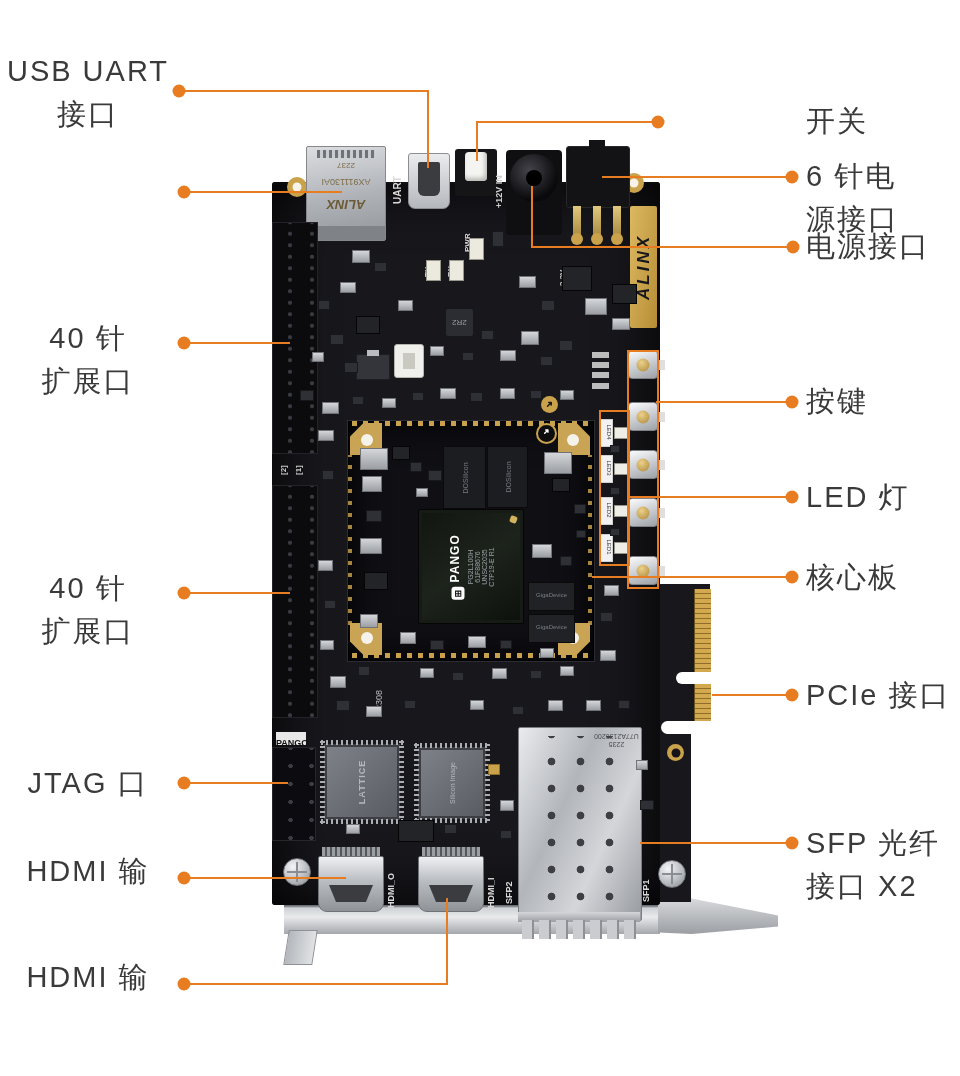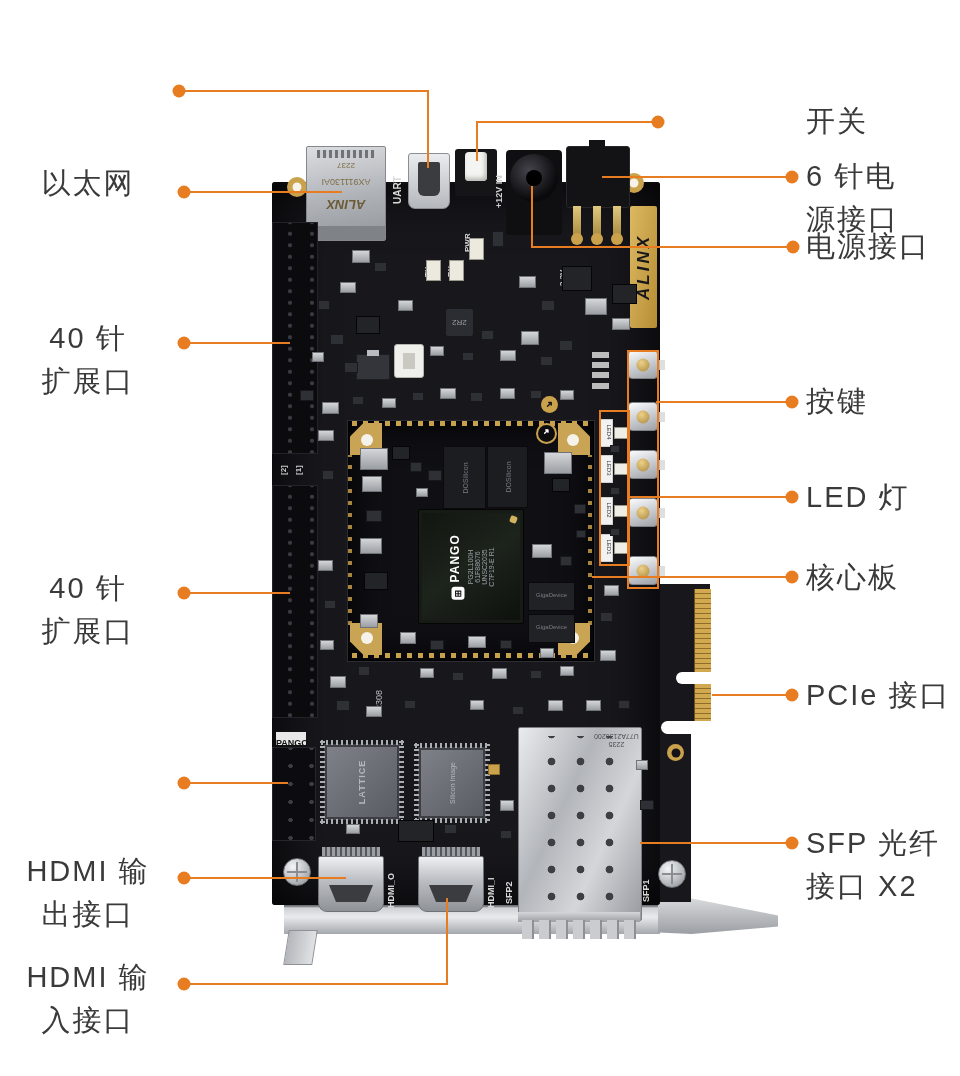--- a/index.html
+++ b/index.html
@@ -269,38 +269,42 @@
       <div>U77A2130200</div>
     </div>
   </div>
   <div class="abs" style="left:518px;top:912px;width:122px;height:10px;background:linear-gradient(#d4d6d9,#9b9ea3);"></div>
   <div class="abs" style="left:522px;top:920px;width:116px;height:19px;background:repeating-linear-gradient(90deg,#caccd0 0 10px,#8d9095 10px 12px,transparent 12px 17px);"></div>
   <div class="silk vup" style="left:641px;top:862px;font-size:9px;height:40px;">SFP1</div>
 
   <div class="obox" style="left: 627px; top: 350px; width: 28px; height: 235px; z-index: 50;"></div>
   <div class="obox" style="left: 599px; top: 410px; width: 27px; height: 152px; z-index: 50;"></div>
 
+  <div class="lbl l" style="top: 50px; z-index: 50;">
+    <div>USB UART</div>
+    <div>接口</div>
+  </div>
   <div class="lbl l" style="top: 162px; z-index: 50;">
-    <div>以太网</div>
   </div>
   <div class="lbl l" style="top: 317px; z-index: 50;">
     <div>40 针</div>
     <div>扩展口</div>
   </div>
   <div class="lbl l" style="top: 567px; z-index: 50;">
     <div>40 针</div>
     <div>扩展口</div>
   </div>
+  <div class="lbl l" style="top: 762px; z-index: 50;">
+    <div>JTAG 口</div>
+  </div>
   <div class="lbl l" style="top: 850px; z-index: 50;">
     <div>HDMI 输</div>
-    <div>出接口</div>
   </div>
   <div class="lbl l" style="top: 956px; z-index: 50;">
     <div>HDMI 输</div>
-    <div>入接口</div>
   </div>
 
   <div class="lbl r" style="top: 100px; z-index: 50;">
       <div>开关</div>
     </div>
   <div class="lbl r" style="top: 155px; z-index: 50;">
     <div>6 针电</div>
     <div>源接口</div>
   </div>
   <div class="lbl r" style="top: 225px; z-index: 50;">

